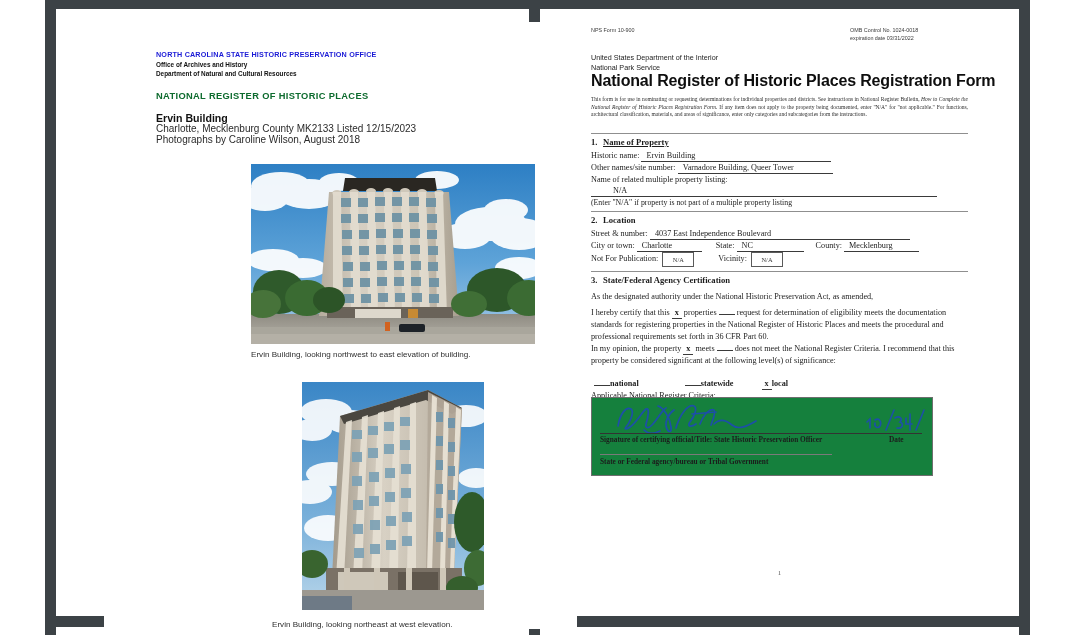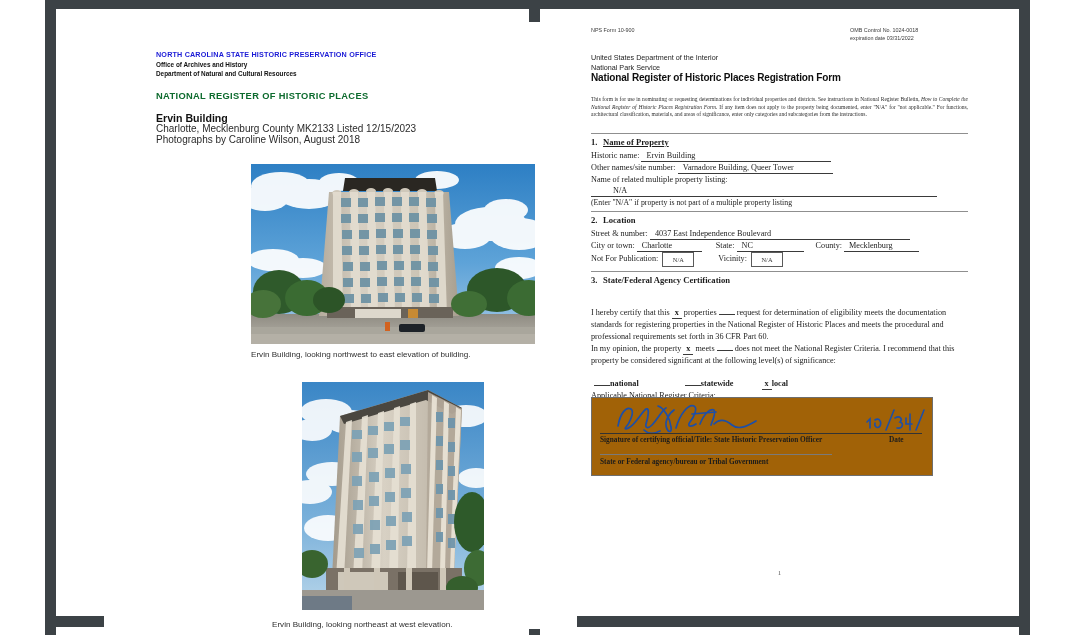--- a/index.html
+++ b/index.html
@@ -145,21 +145,21 @@
     font-family: "Liberation Sans", sans-serif;
     font-size: 7.2px;
     color: #1c1c1c;
     line-height: 10px;
     white-space: nowrap;
   }
   .fm-title {
     position: absolute;
     left: 51px; top: 63px;
     font-family: "Liberation Sans", sans-serif;
-    font-size: 10px;
+    font-size: 16px;
     font-weight: bold;
     color: #0e0e0e;
     letter-spacing: -.15px;
     white-space: nowrap;
   }
   .fm-instr {
     position: absolute;
     left: 51px; top: 87px;
     width: 377px;
     font-size: 5.5px;
@@ -218,21 +218,21 @@
   }
   .mark { border-bottom: 1px solid #3a3a3a; display:inline-block; padding:0 3px; font-weight:bold; }
   .mark-empty { border-bottom: 1px solid #3a3a3a; display:inline-block; width: 16px; }
 
   
   #sig-box {
     position: absolute;
     left: 51px; top: 388px;
     width: 340px; height: 77px;
     border: 1px solid #6e6e6e;
-    background: #a16207;
+    background: #15803d;
   }
   #sig-rule {
     position: absolute;
     left: 8px; top: 35px;
     width: 322px; height: 1px;
     background: #333;
   }
   #sig-rule2 {
     position: absolute;
     left: 8px; top: 56px;
@@ -600,20 +600,21 @@
         <span style="display:inline-block;width:18px"></span>
         <span>Vicinity:</span>
         <span class="boxfield">N/A</span>
       </div>
 
       <div class="sec-rule" style="top:262px;"></div>
       <div class="sec-head" style="left:51px; top:266px;">
         <span class="num">3.</span><span>State/Federal Agency Certification</span>
       </div>
 
+      <div class="para" style="left:51px; top:282px;">As the designated authority under the National Historic Preservation Act, as amended,</div>
 
       <div class="para" style="left:51px; top:298px;">
         <span>I hereby certify that this</span>
         <span class="mark">x</span>
         <span>properties</span>
         <span class="mark-empty"></span>
         <span>request for determination of eligibility meets the documentation standards for registering properties in the National Register of Historic Places and meets the procedural and professional requirements set forth in 36 CFR Part 60.</span>
       </div>
 
       <div class="para" style="left:51px; top:334px;">

